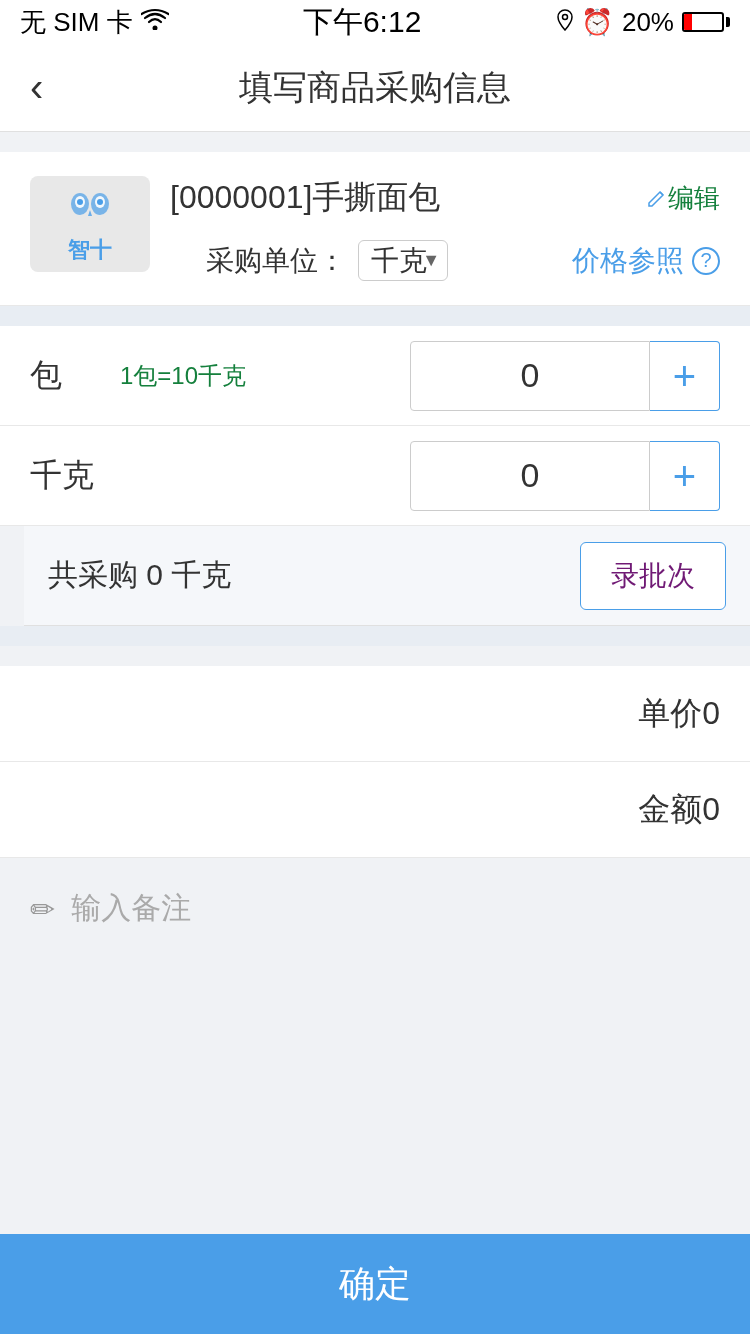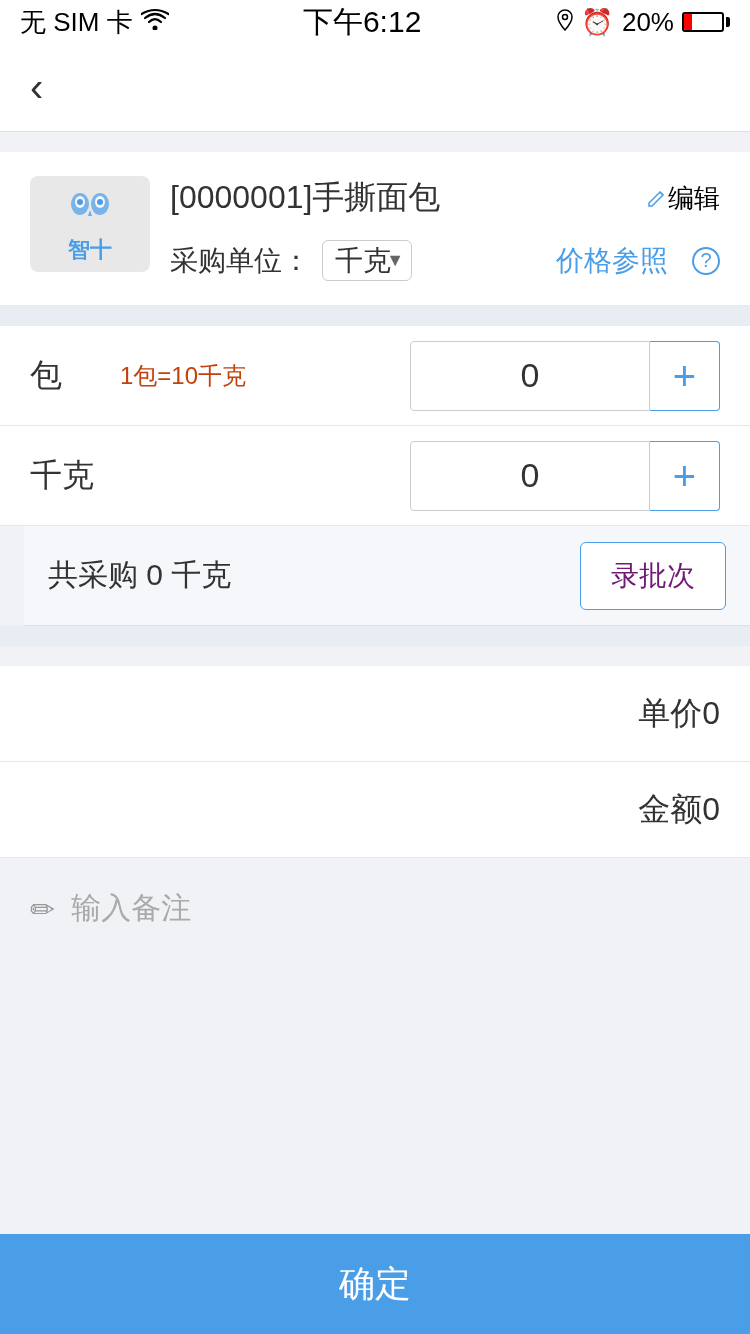--- a/index.html
+++ b/index.html
@@ -126,21 +126,21 @@
       align-items: center;
       margin-bottom: 20px;
     }
     .product-name {
       font-size: 32px;
       color: #333;
       font-weight: 500;
     }
     .edit-link {
       font-size: 26px;
-      color: #000000;
+      color: #15803d;
       display: flex;
       align-items: center;
       gap: 0;
       cursor: pointer;
     }
     .unit-row {
       display: flex;
       align-items: center;
       justify-content: space-between;
     }
@@ -172,21 +172,21 @@
       color: #666;
       position: absolute;
       right: 8px;
       pointer-events: none;
     }
     .price-ref {
       font-size: 28px;
       color: #4a9ee8;
       display: flex;
       align-items: center;
-      gap: 24px;
+      gap: 8px;
       cursor: pointer;
     }
     .price-ref-help {
       width: 28px;
       height: 28px;
       border: 2px solid #4a9ee8;
       border-radius: 50%;
       display: inline-flex;
       align-items: center;
       justify-content: center;
@@ -211,21 +211,21 @@
       height: 100px;
       border-bottom: 1px solid #e8e8e8;
     }
     .input-row-label {
       font-size: 32px;
       color: #333;
       min-width: 80px;
     }
     .input-row-sub {
       font-size: 24px;
-      color: #c2410c;
+      color: #15803d;
       margin-left: 10px;
       flex: 1;
     }
     .input-row-right {
       display: flex;
       align-items: center;
       gap: 0;
     }
     .number-input {
       width: 240px;
@@ -386,20 +386,21 @@
       <div class="battery-body">
         <div class="battery-fill" style="width:20%; background: red;"></div>
       </div>
       <div class="battery-tip"></div>
     </div>
   </div>
 </div>
 
 <div class="nav-bar">
   <span class="nav-arrow">‹</span>
+  <span class="nav-title">填写商品采购信息</span>
 </div>
 
 <div class="main-content">
 
   <div class="product-card">
     <div class="product-image">
       <span class="product-image-icon">
         <svg width="50" height="38" viewBox="0 0 50 38" fill="none">
 
           <ellipse cx="15" cy="20" rx="9" ry="11" fill="#4a9ee8" opacity="0.7"></ellipse>
@@ -418,21 +419,21 @@
         <span class="product-name">[0000001]手撕面包</span>
         <span class="edit-link">
           <svg width="22" height="22" viewBox="0 0 22 22" fill="none">
             <path d="M3 16L14 5 17 8 6 19 3 19Z" stroke="#4a9ee8" stroke-width="1.5" fill="none"></path>
             <path d="M14 5 L17 8" stroke="#4a9ee8" stroke-width="1.5"></path>
           </svg>
           <span>编辑</span>
         </span>
       </div>
       <div class="unit-row">
-        <div style="display:flex; align-items:center;">
+        <div style="display:flex; align-items:center;margin-left:36px;">
           <span class="unit-label">采购单位：</span>
           <div class="unit-select-wrapper">
             <select class="unit-select">
               <option>千克</option>
             </select>
           </div>
         </div>
         <div class="price-ref">
           <span>价格参照</span>
           <span class="price-ref-help">?</span>

